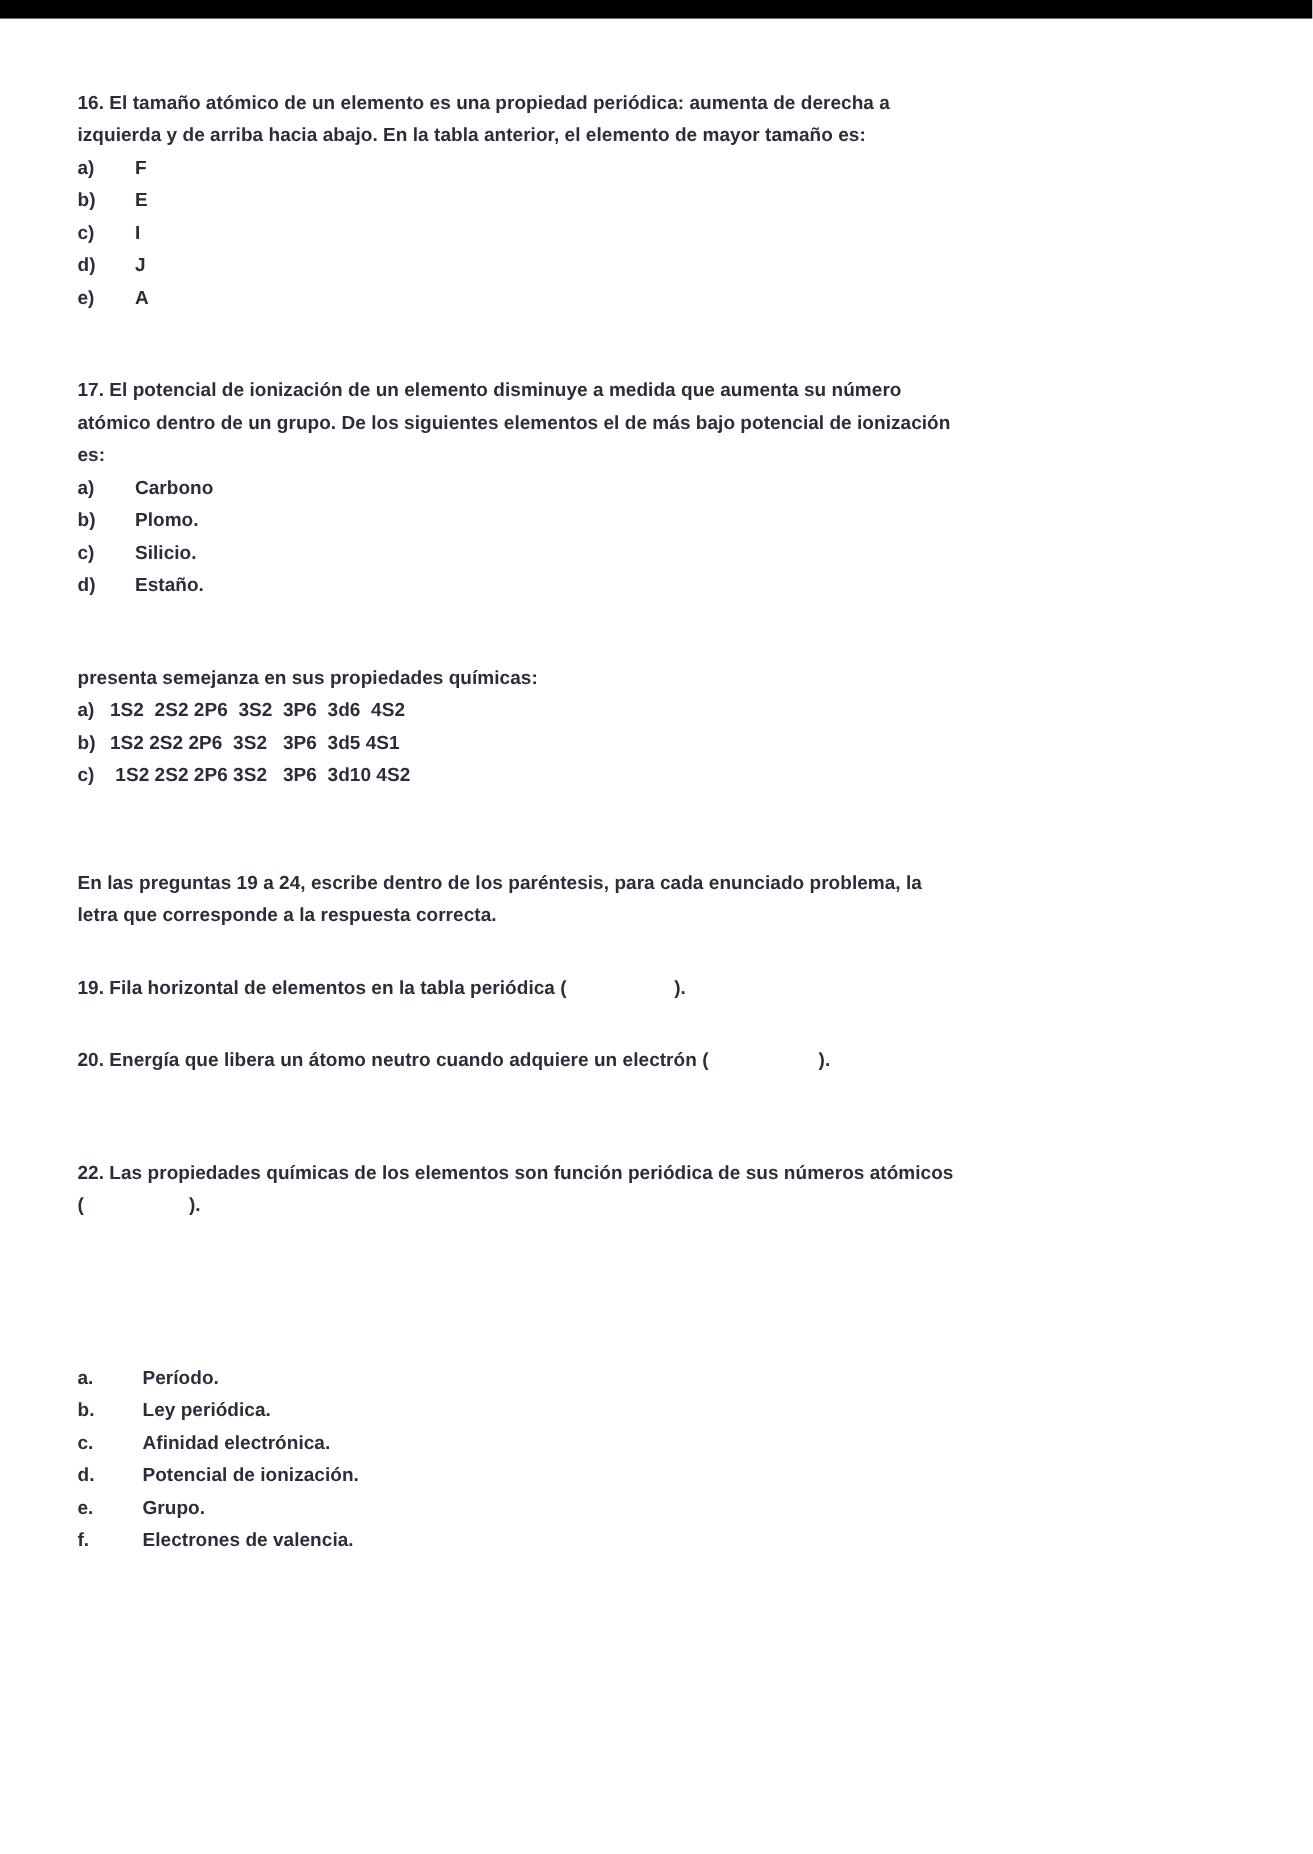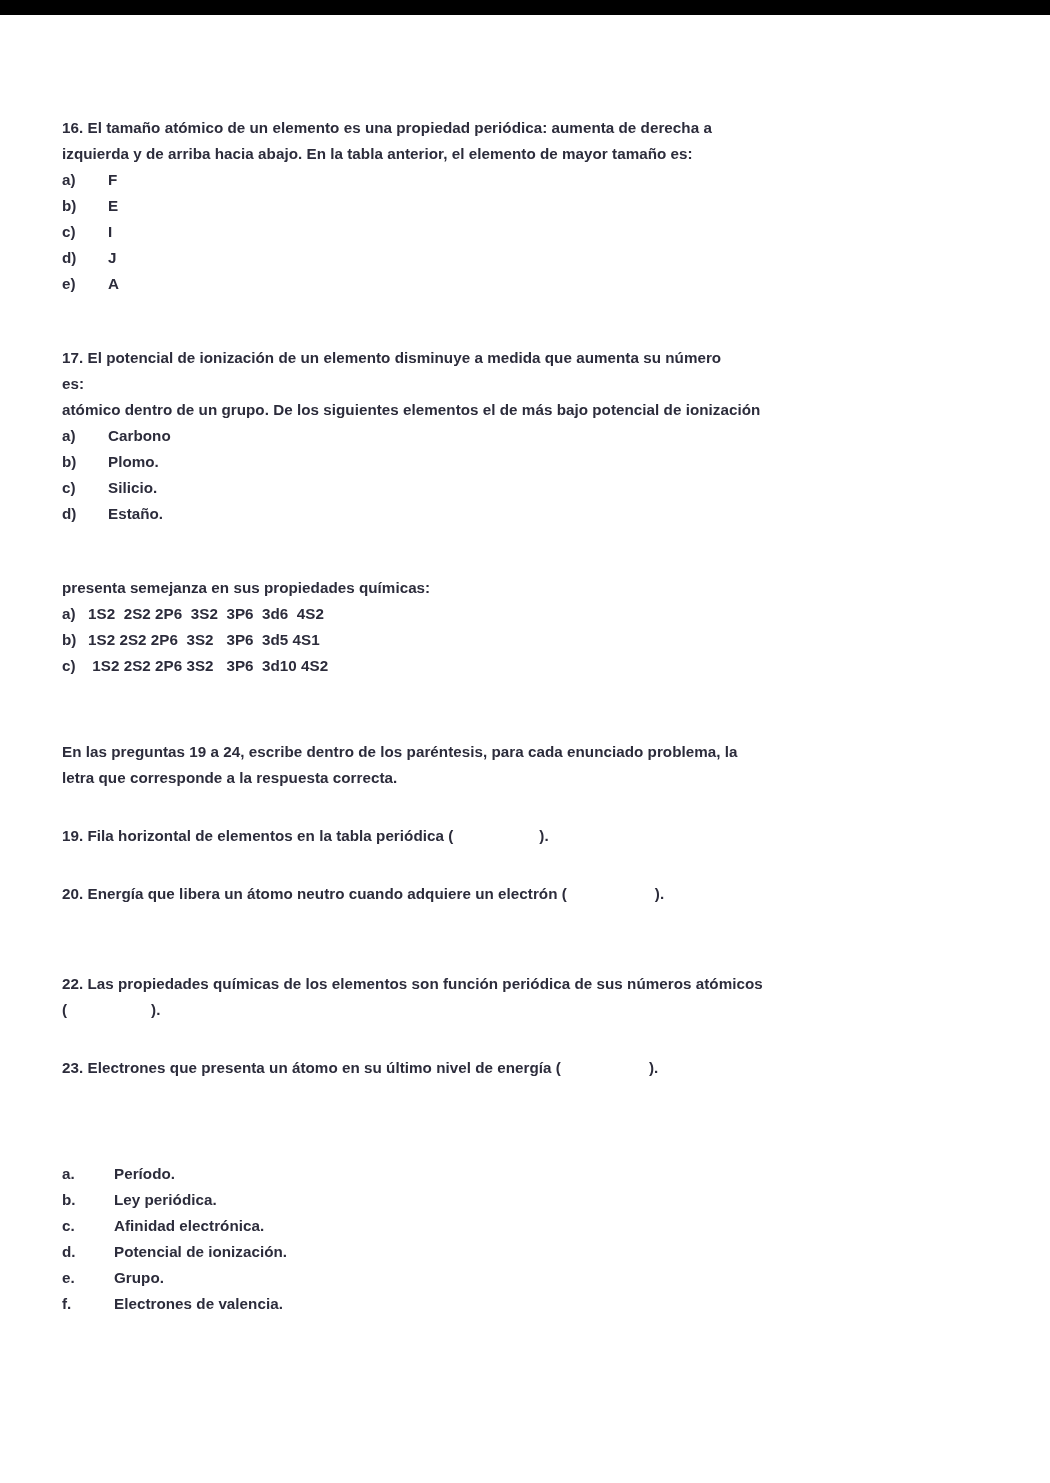--- a/index.html
+++ b/index.html
@@ -33,21 +33,20 @@
   .content {
     position: absolute;
     left: 62px;
     top: 55px;
     width: 918px;
     color: #2c2c3b;
     font-size: 15.2px;
     font-weight: bold;
     line-height: 26px;
     letter-spacing: 0.04px;
-    margin-top: 45px;
   }
   .qblock {
     margin-bottom: 0;
   }
   .qstem {
     margin: 0;
   }
   .opt-row {
     display: flex;
     margin: 0;
@@ -120,22 +119,22 @@
       <div class="opt-row">
         <span class="opt-letter">e)</span>
         <span class="opt-text">A</span>
       </div>
     </div>
 
     <div class="gap-lg"></div>
 
     <div class="qblock">
       <p class="qstem">17. El potencial de ionización de un elemento disminuye a medida que aumenta su número</p>
+      <p class="qstem">atómico dentro de un grupo. De los siguientes elementos el de más bajo potencial de ionización</p>
       <p class="qstem">es:</p>
-      <p class="qstem">atómico dentro de un grupo. De los siguientes elementos el de más bajo potencial de ionización</p>
       <div class="opt-row">
         <span class="opt-letter">a)</span>
         <span class="opt-text">Carbono</span>
       </div>
       <div class="opt-row">
         <span class="opt-letter">b)</span>
         <span class="opt-text">Plomo.</span>
       </div>
       <div class="opt-row">
         <span class="opt-letter">c)</span>
@@ -182,21 +181,20 @@
       <div class="gap-md"></div>
 
 
       <div class="gap-md"></div>
 
       <p class="match-line"><span>22. Las propiedades químicas de los elementos son función periódica de sus números atómicos</span></p>
       <p class="match-line"><span>(</span><span class="paren-blank blank-w4"></span><span>).</span></p>
 
       <div class="gap-md"></div>
 
-      <p class="match-line"><span>23. Electrones que presenta un átomo en su último nivel de energía (</span><span class="paren-blank blank-w2"></span><span>).</span></p>
 
       <div class="gap-md"></div>
 
     </div>
 
     <div class="gap-lg"></div>
 
     <div class="qblock">
       <div class="ans-row">
         <span class="ans-letter">a.</span>

